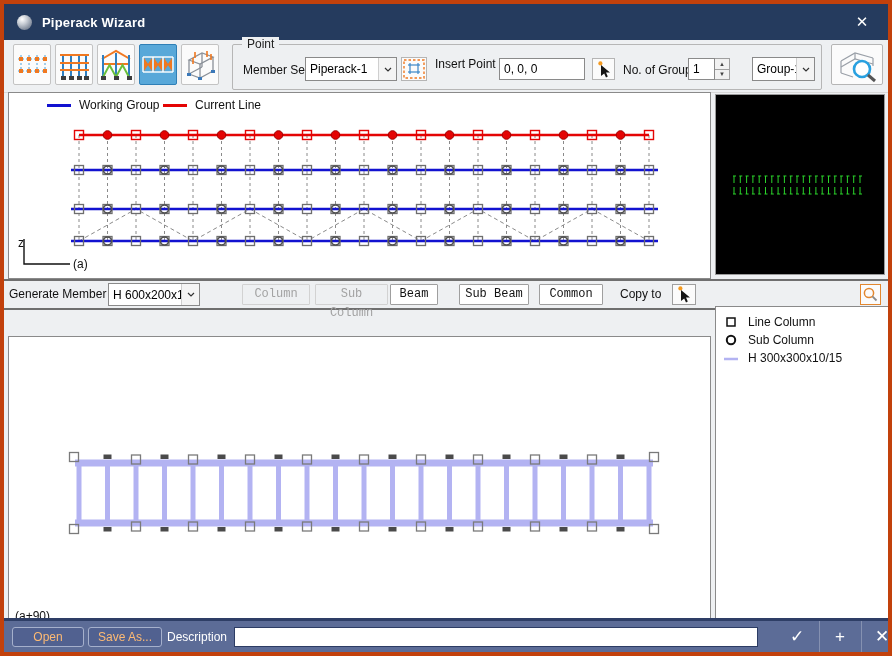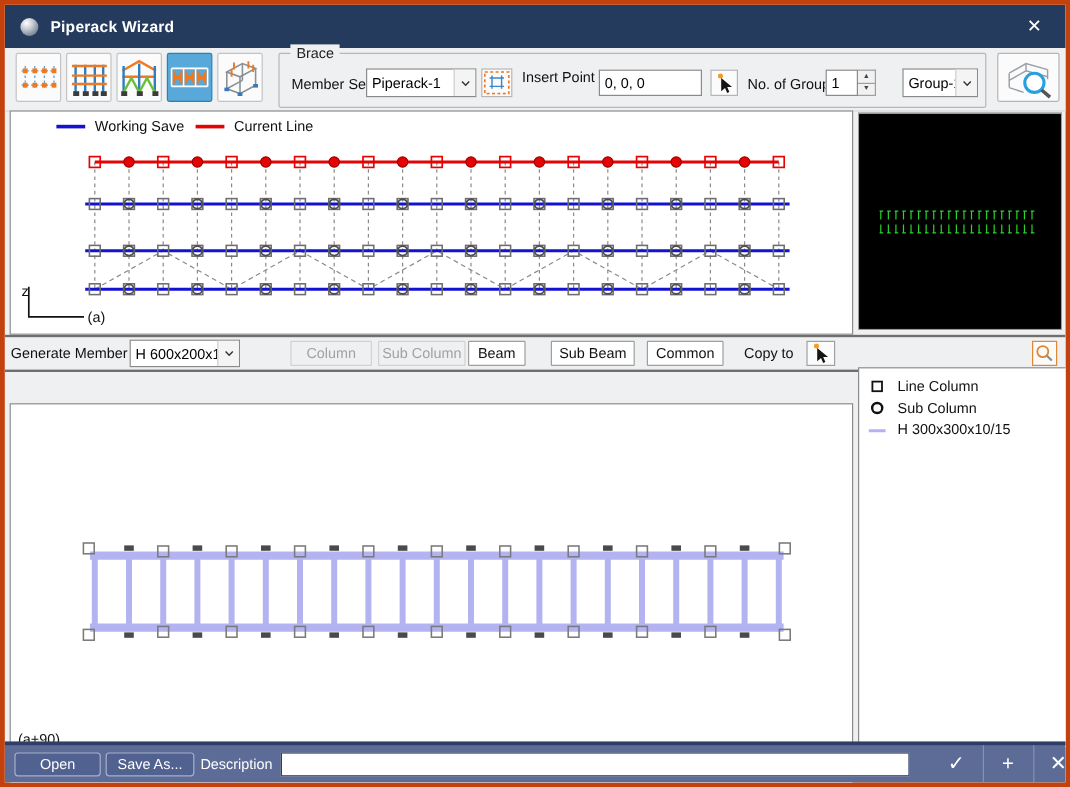--- a/index.html
+++ b/index.html
@@ -29,26 +29,26 @@
   .spin .arrows div{flex:1;border:1px solid #9f9f9f;border-left:none;background:#f1f1f1;font-size:6px;color:#444;
     display:flex;align-items:center;justify-content:center;box-sizing:border-box;}
   .spin .arrows div+div{border-top:none;}
   
   .panel{position:absolute;background:#fff;border:1px solid #8a8a8a;box-sizing:border-box;}
   .legend-seg{position:absolute;height:3px;width:24px;top:11px;}
   .legend-txt{position:absolute;top:5px;font-size:12px;color:#111;}
   
   .genrow{position:absolute;left:0;top:275px;right:0;height:27px;background:#eef0f2;
     border-top:2px solid #6f6f6f;border-bottom:2px solid #6f6f6f;box-sizing:content-box;}
-  .gbtn{position:absolute;top:3px;height:21px;font-size:12px;box-sizing:border-box;text-align:center;line-height:19px;border-radius:1px;}
+  .gbtn{position:absolute;top:3px;height:21px;font-size:12px;box-sizing:border-box;text-align:center;line-height:19px;border-radius:1px;font-family:Liberation Mono, monospace;}
   .gbtn.on{background:#fff;border:1px solid #9f9f9f;color:#111;}
   .gbtn.off{background:#eef0f2;border:1px solid #d2d2d2;color:#a2a2a2;}
   
   .footer{position:absolute;left:0;bottom:0;right:0;height:34px;background:#5c6c97;border-top:3px solid #2e3e66;box-sizing:border-box;}
-  .fbtn{position:absolute;top:6px;height:20px;background:#516190;border:1px solid #a5b0cc;border-radius:3px;color:#ffffff;
+  .fbtn{position:absolute;top:6px;height:20px;background:#516190;border:1px solid #a5b0cc;border-radius:3px;color:#fdba74;
     font-size:12px;text-align:center;line-height:18px;box-sizing:border-box;}
   .ficon{position:absolute;top:0;width:40px;height:31px;color:#fff;display:flex;align-items:center;justify-content:center;
     font-size:17px;font-weight:300;}
   .ficon.sep{border-left:1px solid rgba(255,255,255,0.25);}
   svg{display:block;}
 </style>
 </head>
 <body>
 
 <div class="window">
@@ -163,21 +163,21 @@
         </g>
         <g fill="#3a78b8">
             <rect x="5" y="28" width="4" height="3"></rect>
             <rect x="16" y="32" width="4" height="3"></rect>
             <rect x="29" y="25" width="4" height="3"></rect>
           </g>
       </svg>
     </div>
 
     <div class="groupbox">
-      <span class="groupbox-label">Brace</span>
+      <span class="groupbox-label">Point</span>
       <span class="lbl" style="left:10px;top:18px;">Member Set</span>
       <div class="combo" style="left:72px;top:12px;width:92px;">
         <span class="val">Piperack-1</span>
         <span class="arrow">
           <svg width="8" height="5" viewBox="0 0 8 5">
               <polyline points="1,1 4,4 7,1" fill="none" stroke="#333" stroke-width="1.2"></polyline>
             </svg>
         </span>
       </div>
       <div class="mini-btn" style="left:168px;top:12px;width:26px;height:24px;">
@@ -228,21 +228,21 @@
             <polyline points="8,27 20,31"></polyline>
         </g>
         <circle cx="29" cy="23" r="8" fill="#ffffff" fill-opacity="0.85" stroke="#28a0e0" stroke-width="2.6"></circle>
         <line x1="35" y1="29" x2="42" y2="35" stroke="#555" stroke-width="3"></line>
       </svg>
     </div>
   </div>
 
   <div class="panel" style="left:4px;top:88px;width:703px;height:187px;">
     <div class="legend-seg" style="left:38px;background:#1212d0;"></div>
-    <div class="legend-txt" style="left:70px;">Working Save</div>
+    <div class="legend-txt" style="left:70px;">Working Group</div>
     <div class="legend-seg" style="left:154px;background:#e40404;"></div>
     <div class="legend-txt" style="left:186px;">Current Line</div>
     <svg id="elevation-svg" width="701" height="185" viewBox="0 0 701 185">
         <line x1="70" y1="42" x2="70" y2="148" stroke="#8a8a8a" stroke-width="1" stroke-dasharray="3,3"></line>
         <line x1="98.5" y1="42" x2="98.5" y2="148" stroke="#8a8a8a" stroke-width="1" stroke-dasharray="3,3"></line>
         <line x1="127" y1="42" x2="127" y2="148" stroke="#8a8a8a" stroke-width="1" stroke-dasharray="3,3"></line>
         <line x1="155.5" y1="42" x2="155.5" y2="148" stroke="#8a8a8a" stroke-width="1" stroke-dasharray="3,3"></line>
         <line x1="184" y1="42" x2="184" y2="148" stroke="#8a8a8a" stroke-width="1" stroke-dasharray="3,3"></line>
         <line x1="212.5" y1="42" x2="212.5" y2="148" stroke="#8a8a8a" stroke-width="1" stroke-dasharray="3,3"></line>
         <line x1="241" y1="42" x2="241" y2="148" stroke="#8a8a8a" stroke-width="1" stroke-dasharray="3,3"></line>

